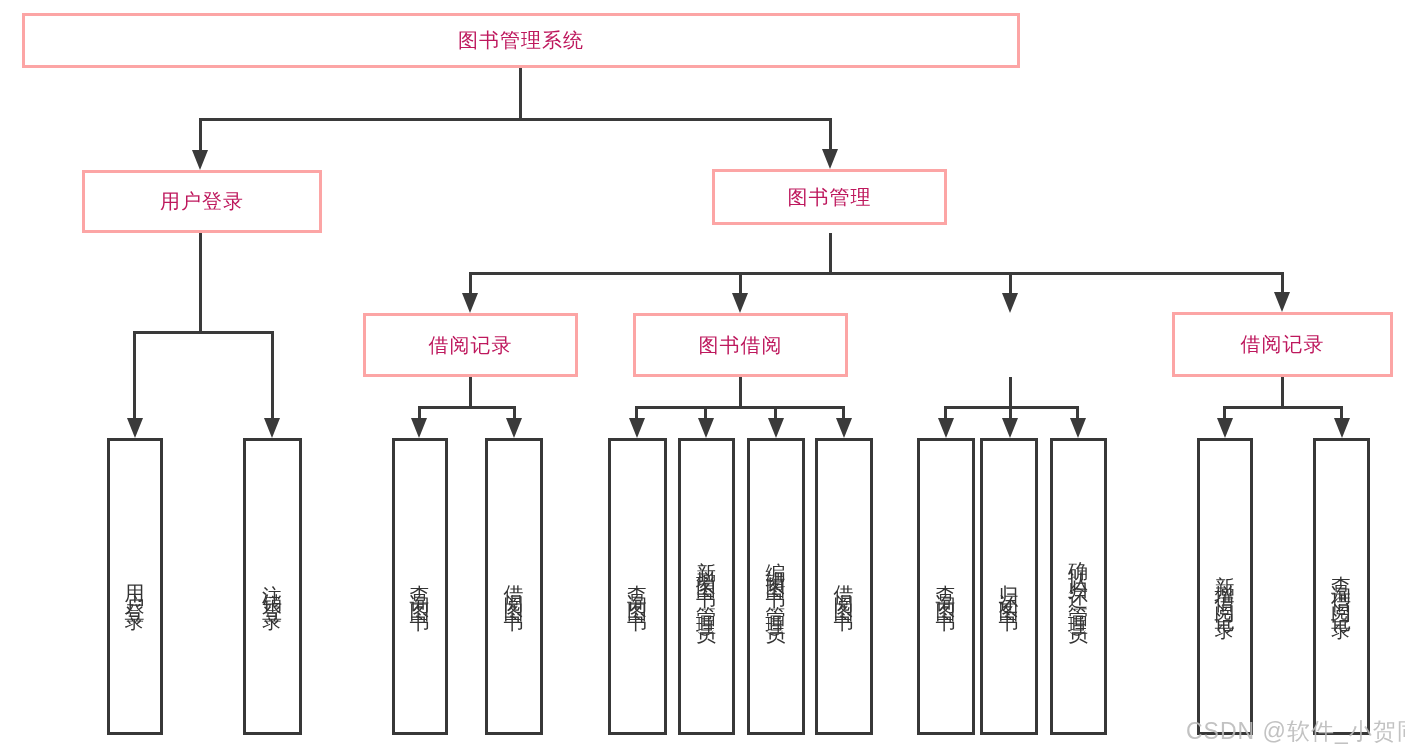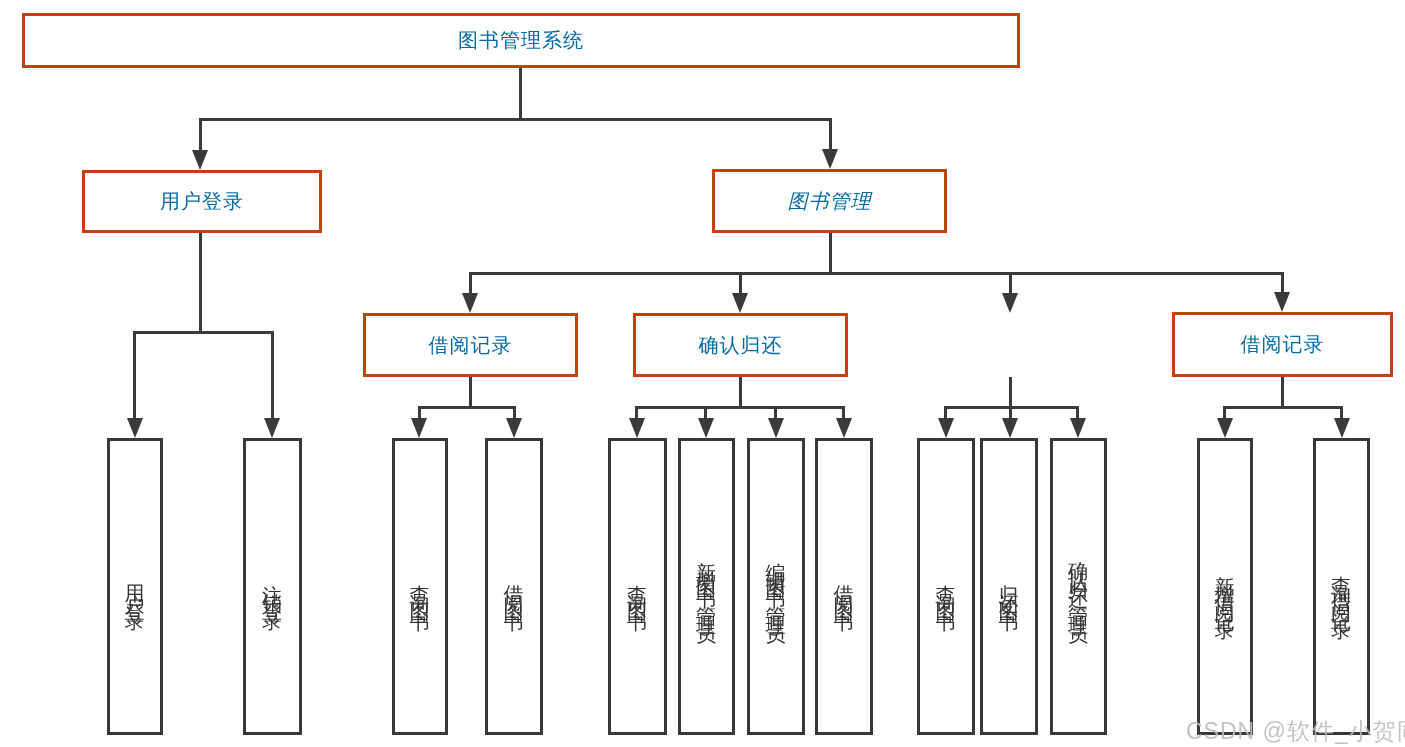--- a/index.html
+++ b/index.html
@@ -1,43 +1,43 @@
 <!DOCTYPE html>
 <html><head>
 <meta charset="utf-8">
 <style>
   html,body{margin:0;padding:0;background:#ffffff;}
   #canvas{
     position:relative;width:1405px;height:747px;background:#ffffff;overflow:hidden;
     font-family:"Liberation Sans","DejaVu Sans",sans-serif;color:#333333;
   }
   .node{
-    position:absolute;box-sizing:border-box;border:3px solid #c2410c;background:#ffffff;
+    position:absolute;box-sizing:border-box;border:3px solid #fca5a5;background:#ffffff;
     display:flex;align-items:center;justify-content:center;
-    font-size:20px;color:#0369a1;letter-spacing:1px;white-space:nowrap;
+    font-size:20px;color:#be185d;letter-spacing:1px;white-space:nowrap;
   }
   .vnode{
     position:absolute;box-sizing:border-box;border:3px solid #383838;background:#ffffff;
     display:flex;align-items:center;justify-content:center;
     top:438px;height:297px;font-size:20px;color:#333333;
   }
   .vnode .vtext{
     writing-mode:vertical-rl;text-orientation:mixed;letter-spacing:9px;line-height:1;
   }
   .vl{position:absolute;width:3px;background:#3a3a3a;}
   .hl{position:absolute;height:3px;background:#3a3a3a;}
   .arrow{
     position:absolute;width:0;height:0;
     border-left:8px solid transparent;border-right:8px solid transparent;
     border-top:20px solid #3a3a3a;
   }
   
   #root-box{left:22px;top:13px;width:998px;height:55px;}
   #l2-0{left:82px;top:170px;width:240px;height:63px;}
-  #l2-1{left:712px;top:169px;width:235px;height:64px;font-style:italic;}
+  #l2-1{left:712px;top:169px;width:235px;height:56px;}
   #l3-0{left:363px;top:313px;width:215px;height:64px;}
   #l3-1{left:633px;top:313px;width:215px;height:64px;}
   #l3-2{left:903px;top:313px;width:215px;height:64px;}
   #l3-3{left:1172px;top:312px;width:221px;height:65px;}
   #leaf-0{left:107px;width:56px;}
   #leaf-1{left:243px;width:59px;}
   #leaf-2{left:392px;width:56px;}
   #leaf-3{left:485px;width:58px;}
   #leaf-4{left:608px;width:59px;}
   #leaf-5{left:678px;width:57px;}
@@ -66,21 +66,21 @@
     <span>用户登录</span>
   </div>
   <div class="node" id="l2-1">
     <span>图书管理</span>
   </div>
 
   <div class="node" id="l3-0">
     <span>借阅记录</span>
   </div>
   <div class="node" id="l3-1">
-    <span>确认归还</span>
+    <span>图书借阅</span>
   </div>
   <div class="node" id="l3-3">
     <span>借阅记录</span>
   </div>
 
   <div class="vnode" id="leaf-0">
     <span class="vtext">用户登录</span>
   </div>
   <div class="vnode" id="leaf-1">
     <span class="vtext">注销登录</span>

